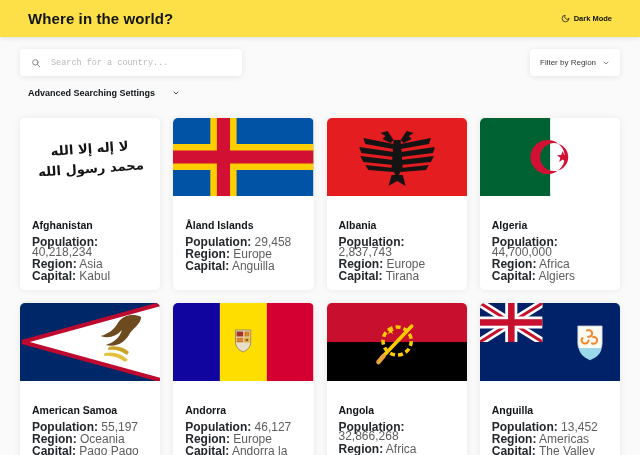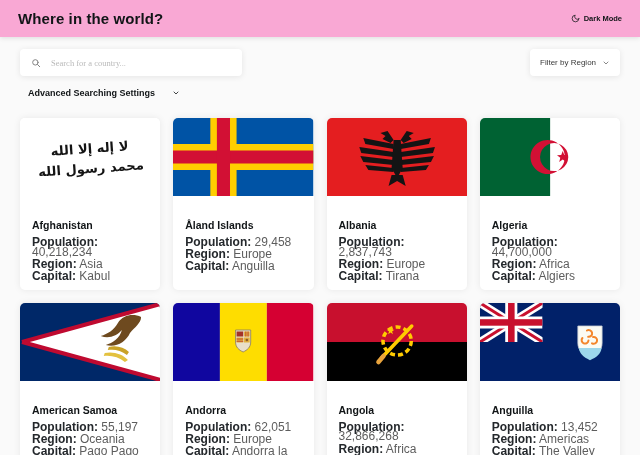--- a/index.html
+++ b/index.html
@@ -3,39 +3,39 @@
 <meta charset="utf-8">
 <style>
   * { box-sizing: border-box; }
   html, body { margin:0; padding:0; }
   body {
     width:640px; height:455px; overflow:hidden;
     background:#fafafa; color:#111517;
     font-family:"Liberation Sans","DejaVu Sans",sans-serif;
   }
   header {
-    height:37px; background:#f9a8d4; display:flex; align-items:center;
-    justify-content:space-between; padding:0 18px;
+    height:37px; background:#fde047; display:flex; align-items:center;
+    justify-content:space-between; padding:0 28px;
     box-shadow:0 1px 5px rgba(0,0,0,.12); position:relative; z-index:2;gap:20px;
   }
   .app-title { font-size:15px; font-weight:800; margin:0; letter-spacing:.1px; }
   .theme-toggle {
     display:flex; align-items:center; gap:4px; font-size:7.5px; font-weight:700;
     background:none; border:none; color:#111517; cursor:pointer;
     font-family:inherit; padding:0;
   }
   main { padding:0 20px; }
   .controls { display:flex; justify-content:space-between; align-items:center; margin-top:12px; }
   .searchbox {
     display:flex; align-items:center; gap:8px; background:#fff; border-radius:4px;
     box-shadow:0 1px 6px rgba(0,0,0,.09); width:222px; height:27px; padding:0 11px;
   }
   .searchbox input {
     border:none; outline:none; font-size:8.5px; color:#333; width:100%;
-    background:transparent; font-family:Liberation Serif, serif;
+    background:transparent; font-family:Liberation Mono, monospace;
   }
   .searchbox input::placeholder { color:#b9b9b9; }
   .filter {
     display:flex; align-items:center; justify-content:space-between; background:#fff;
     border-radius:4px; box-shadow:0 1px 6px rgba(0,0,0,.09); width:90px; height:27px;
     padding:0 10px; font-size:8px; color:#3a3a3a; border:none; cursor:pointer;
     font-family:Liberation Sans, sans-serif;
   }
   .advanced {
     display:flex; align-items:center; gap:17px; margin:12px 0 0 8px; font-size:9px;
@@ -219,21 +219,21 @@
           <line x1="74.4" y1="28.5" x2="74.4" y2="33.5" stroke="#C24A2C" stroke-width="1"></line>
           <rect x="63" y="34.5" width="6.6" height="5" fill="#E2B13C"></rect>
           <line x1="63" y1="36" x2="69.6" y2="36" stroke="#C24A2C" stroke-width="1"></line>
           <line x1="63" y1="38.3" x2="69.6" y2="38.3" stroke="#C24A2C" stroke-width="1"></line>
           <rect x="70.4" y="34.5" width="5.6" height="5" fill="#E2B13C"></rect>
           <circle cx="73.2" cy="37" r="1.3" fill="#8A5A2B"></circle>
         </svg>
       </div>
       <div class="card-body">
         <h2 class="card-title">Andorra</h2>
-        <p class="detail"><span class="lbl">Population:</span> <span>62,051</span></p>
+        <p class="detail"><span class="lbl">Population:</span> <span>46,127</span></p>
         <p class="detail"><span class="lbl">Region:</span> <span>Europe</span></p>
         <p class="detail"><span class="lbl">Capital:</span> <span>Andorra la Vella</span></p>
       </div>
     </article>
 
     <article class="card">
       <div class="flag">
         <svg viewBox="0 0 139 78" preserveAspectRatio="none">
           <rect width="139" height="39" fill="#C8102E"></rect>
           <rect y="39" width="139" height="39" fill="#000000"></rect>

